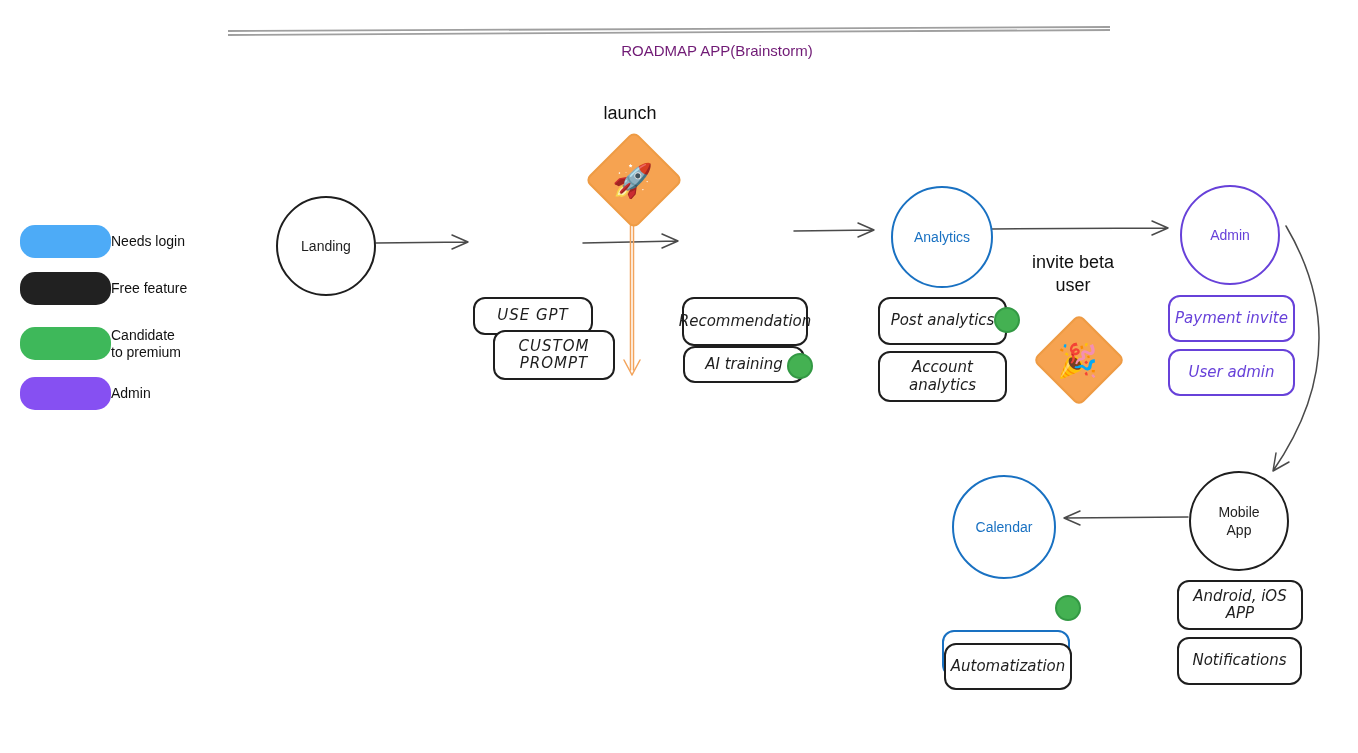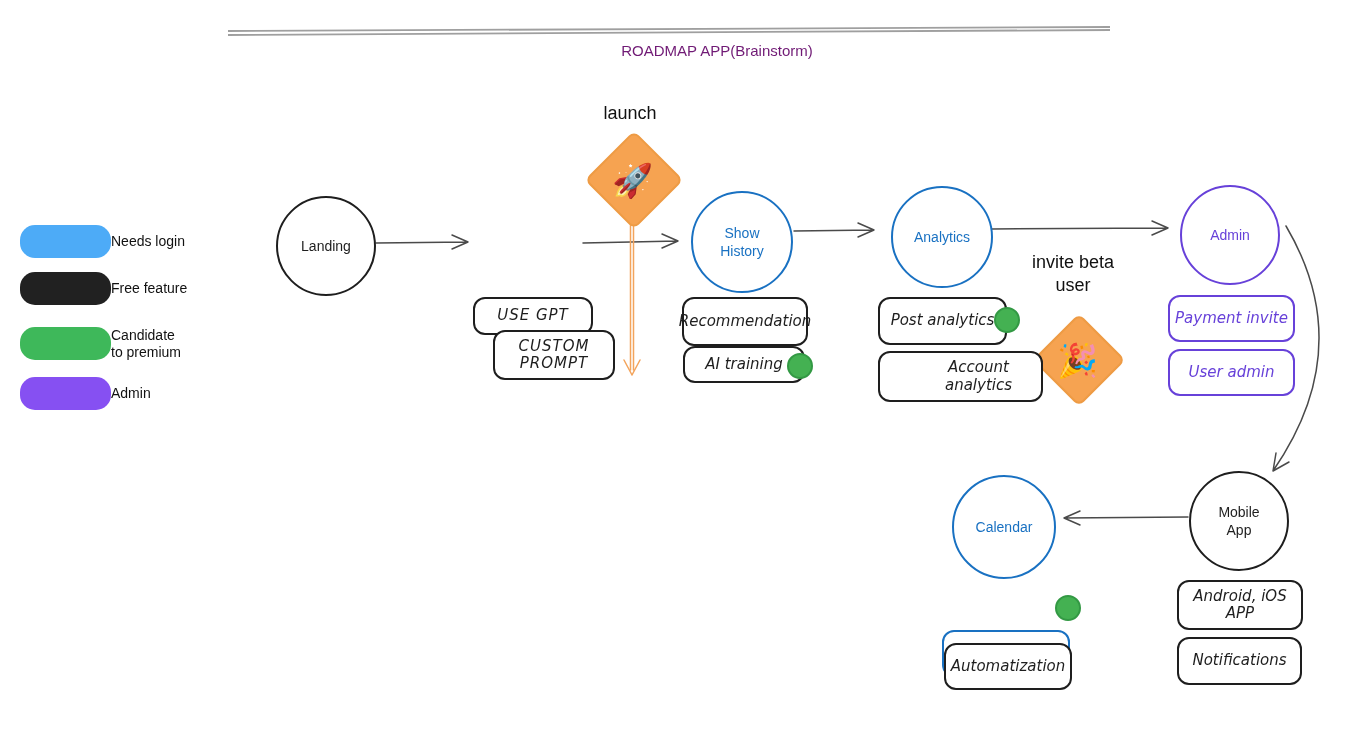--- a/index.html
+++ b/index.html
@@ -44,21 +44,21 @@
         display:flex;align-items:center;justify-content:center;text-align:center;
         font-family:"DejaVu Sans",sans-serif;font-style:italic;font-size:15px;
         line-height:1.15;white-space:pre-line;}
   .fbox.blue{border-color:#1971c2;color:#1971c2;}
   .fbox.purple{border-color:#6741d9;color:#6741d9;}
   .b-usegpt{left:473px;top:297px;width:116px;height:34px;letter-spacing:1px;}
   .b-custom{left:473px;top:330px;width:118px;height:46px;letter-spacing:1px;margin-left:20px;}
   .b-recommend{left:682px;top:297px;width:122px;height:45px;}
   .b-aitrain{left:683px;top:346px;width:118px;height:33px;}
   .b-postan{left:878px;top:297px;width:125px;height:44px;}
-  .b-acctan{left:878px;top:351px;width:125px;height:47px;padding-left:36px;}
+  .b-acctan{left:878px;top:351px;width:125px;height:47px;}
   .b-payadm{left:1168px;top:295px;width:123px;height:43px;}
   .b-useradm{left:1168px;top:349px;width:123px;height:43px;}
   .b-schedule{left:942px;top:586px;width:124px;height:43px;margin-top:44px;}
   .b-automat{left:944px;top:643px;width:124px;height:43px;}
   .b-android{left:1177px;top:580px;width:122px;height:46px;}
   .b-notif{left:1177px;top:637px;width:121px;height:44px;}
 
   
   .dot{width:26px;height:26px;border-radius:50%;background:#44b152;border:2px solid #339944;box-sizing:border-box;}
   .d-aitrain{left:787px;top:353px;}
@@ -125,22 +125,20 @@
     <span class="emoji">🚀</span>
   </div>
 
   <div class="abs milestone-label invite-label">invite beta
 user</div>
   <div class="abs diamond dm-party">
     <span class="emoji">🎉</span>
   </div>
 
   <div class="abs node n-landing">Landing</div>
-  <div class="abs node blue n-history">Show
-History</div>
   <div class="abs node blue n-analytics">Analytics</div>
   <div class="abs node purple n-admin">Admin</div>
   <div class="abs node n-mobile">Mobile
 App</div>
   <div class="abs node blue n-calendar">Calendar</div>
 
   <div class="abs fbox b-usegpt">USE GPT</div>
   <div class="abs fbox b-custom">CUSTOM
 PROMPT</div>
   <div class="abs fbox b-recommend">Recommendation</div>

